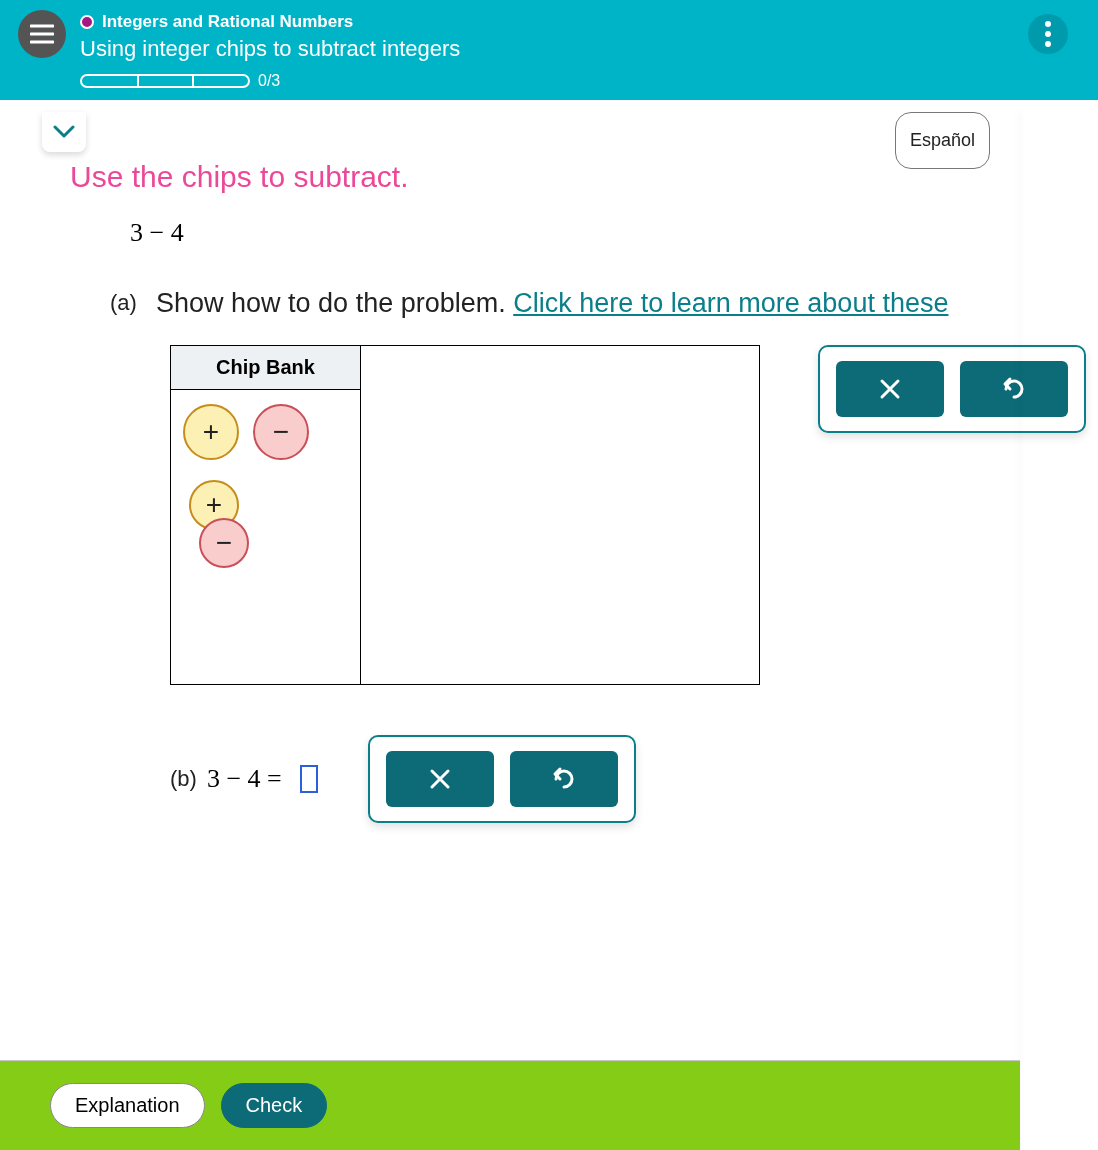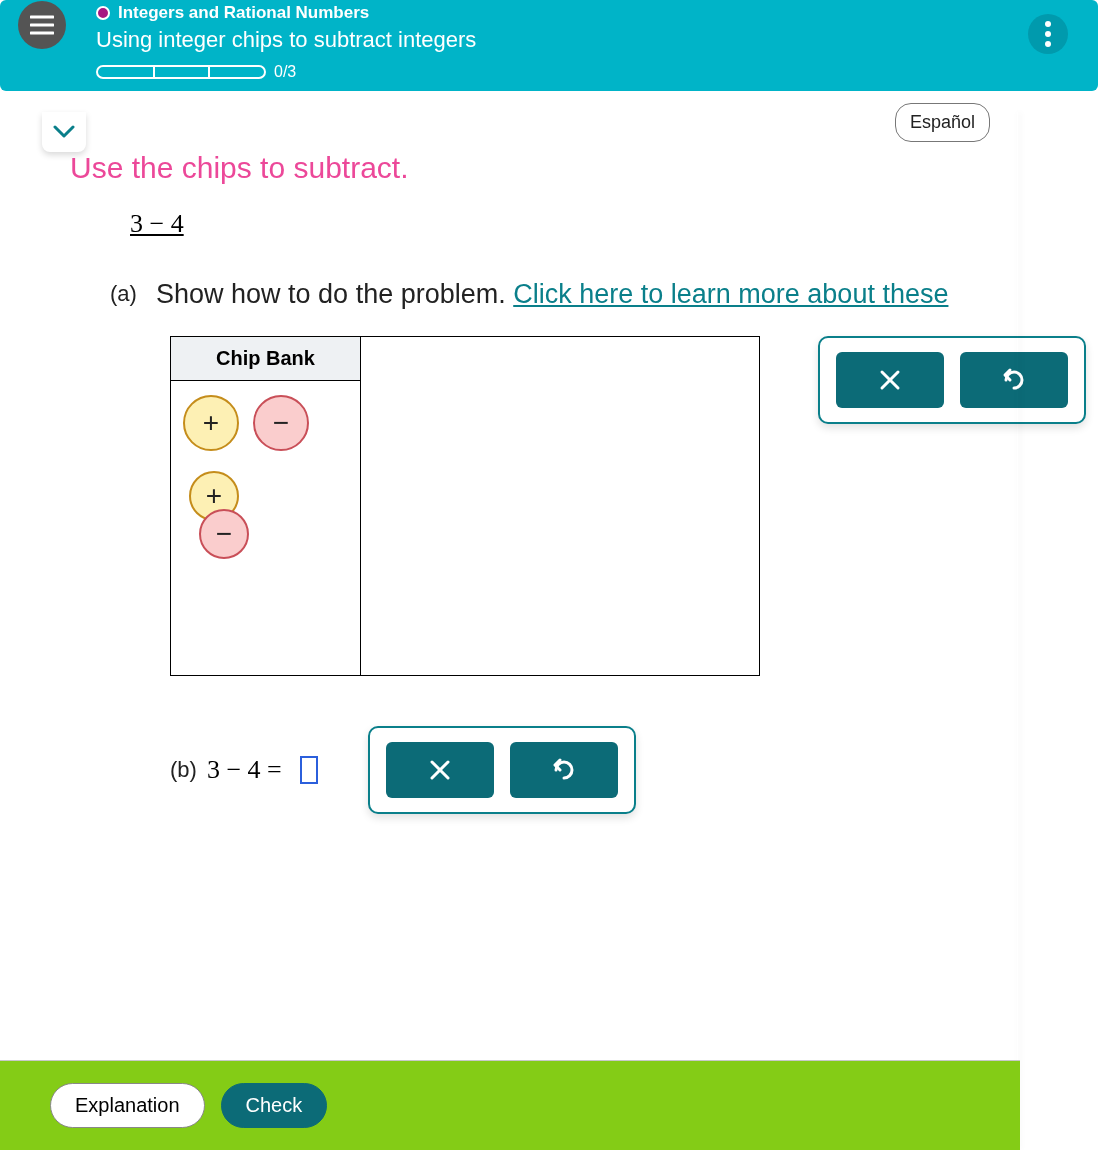--- a/index.html
+++ b/index.html
@@ -8,26 +8,25 @@
     background: #fff;
     width: 1098px;
     height: 1150px;
     overflow: hidden;
     position: relative;
   }
 
   
   .header {
     background: #00b4c8;
-    padding: 1px 18px 10px 18px;
+    padding: 10px 18px 10px 18px;
     position: relative;
     display: flex;
     align-items: flex-start;
-    gap: 30px;
-    border-radius: 6px;
+    gap: 14px;
   }
   .menu-btn {
     width: 48px; height: 48px;
     background: #545454;
     border-radius: 24px;
     display: flex; align-items: center; justify-content: center;
     flex-shrink: 0;
     cursor: pointer;
   }
   .header-content { flex: 1; padding-top: 2px; }
@@ -83,40 +82,39 @@
 
   
   .content {
     padding: 24px 0 0 70px;
     position: relative;
   }
   .espanol-btn {
     position: absolute;
     right: 108px;
     top: 12px;
-    padding: 8px 14px;
+    padding: 17px 14px;
     border: 1.5px solid #777;
     border-radius: 16px;
     background: #fff;
     font-size: 18px;
     color: #222;
     cursor: pointer;
   }
   .instruction {
     font-size: 30px;
     color: #ec4899;
     margin-top: 36px;
     margin-bottom: 24px;
   }
   .expr {
     font-family: "Times New Roman", serif;
     font-size: 26px;
     margin-left: 60px;
     margin-bottom: 40px;
-    text-decoration: underline;
   }
   .part {
     display: flex;
     align-items: flex-start;
     gap: 12px;
     margin-left: 40px;
     margin-bottom: 26px;
   }
   .part-label { font-size: 22px; color: #222; padding-top: 2px; min-width: 34px; }
   .part-text { font-size: 27px; color: #222; }

